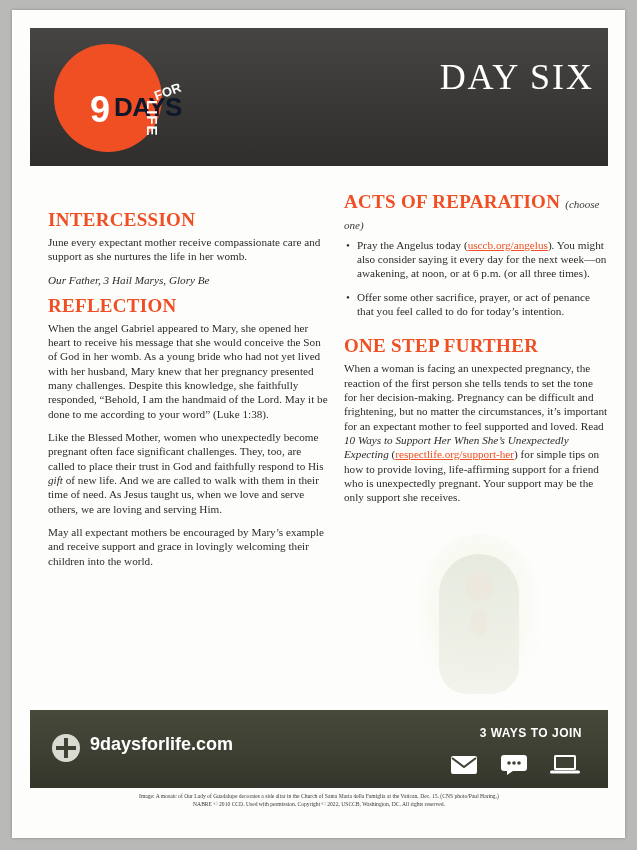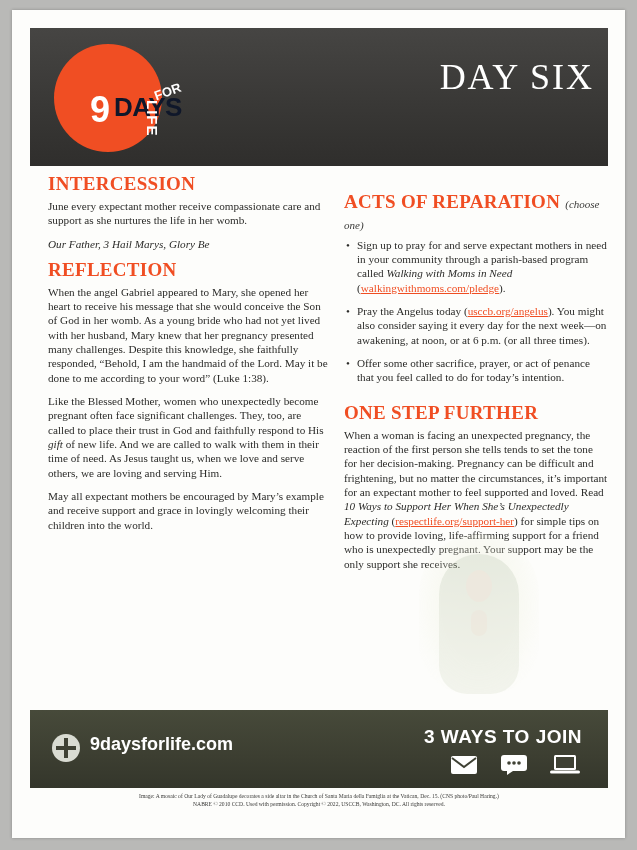--- a/index.html
+++ b/index.html
@@ -95,21 +95,21 @@
     font-weight: bold;
     letter-spacing: 1px;
     transform: rotate(90deg);
     transform-origin: left top;
   }
 
   
   .col-left {
     position: absolute;
     left: 36px;
-    top: 164px;
+    top: 200px;
     width: 280px;
   }
   .col-right {
     position: absolute;
     left: 332px;
     top: 182px;
     width: 264px;
   }
 
   h2.section {
@@ -235,21 +235,21 @@
   }
   .cross-badge::before { left: 12px; top: 4px; width: 4px; height: 20px; }
   .cross-badge::after  { left: 4px; top: 12px; width: 20px; height: 4px; }
 
   .join-title {
     position: absolute;
     right: 26px;
     top: 16px;
     color: #ffffff;
     font-family: "Liberation Sans", sans-serif;
-    font-size: 19px;
+    font-size: 12px;
     font-weight: bold;
     letter-spacing: 0.5px;
   }
   .join-icons {
     position: absolute;
     right: 30px;
     top: 44px;
     display: flex;
     gap: 22px;
     align-items: center;
@@ -295,21 +295,20 @@
     <p class="body">When the angel Gabriel appeared to Mary, she opened her heart to receive his message that she would conceive the Son of God in her womb. As a young bride who had not yet lived with her husband, Mary knew that her pregnancy presented many challenges. Despite this knowledge, she faithfully responded, “Behold, I am the handmaid of the Lord. May it be done to me according to your word” (Luke 1:38).</p>
     <p class="body"><span>Like the Blessed Mother, women who unexpectedly become pregnant often face significant challenges. They, too, are called to place their trust in God and faithfully respond to His </span><span class="em">gift</span><span> of new life. And we are called to walk with them in their time of need. As Jesus taught us, when we love and serve others, we are loving and serving Him.</span></p>
     <p class="body">May all expectant mothers be encouraged by Mary’s example and receive support and grace in lovingly welcoming their children into the world.</p>
   </div>
 
   <div class="col-right">
 
     <h2 class="section"><span>ACTS OF REPARATION</span> <span class="sub">(choose one)</span></h2>
 
     <ul class="bullets">
-      <li><span>Sign up to pray for and serve expectant mothers in need in your community through a parish-based program called </span><span class="em">Walking with Moms in Need</span><span> (</span><span class="lnk">walkingwithmoms.com/pledge</span><span>).</span></li>
       <li><span>Pray the Angelus today (</span><span class="lnk">usccb.org/angelus</span><span>). You might also consider saying it every day for the next week—on awakening, at noon, or at 6 p.m. (or all three times).</span></li>
       <li><span>Offer some other sacrifice, prayer, or act of penance that you feel called to do for today’s intention.</span></li>
     </ul>
 
     <div class="gap"></div>
 
     <h2 class="section">ONE STEP FURTHER</h2>
     <p class="body"><span>When a woman is facing an unexpected pregnancy, the reaction of the first person she tells tends to set the tone for her decision-making. Pregnancy can be difficult and frightening, but no matter the circumstances, it’s important for an expectant mother to feel supported and loved. Read </span><span class="em">10 Ways to Support Her When She’s Unexpectedly Expecting</span><span> (</span><span class="lnk">respectlife.org/support-her</span><span>) for simple tips on how to provide loving, life-affirming support for a friend who is unexpectedly pregnant. Your support may be the only support she receives.</span></p>
   </div>
 

